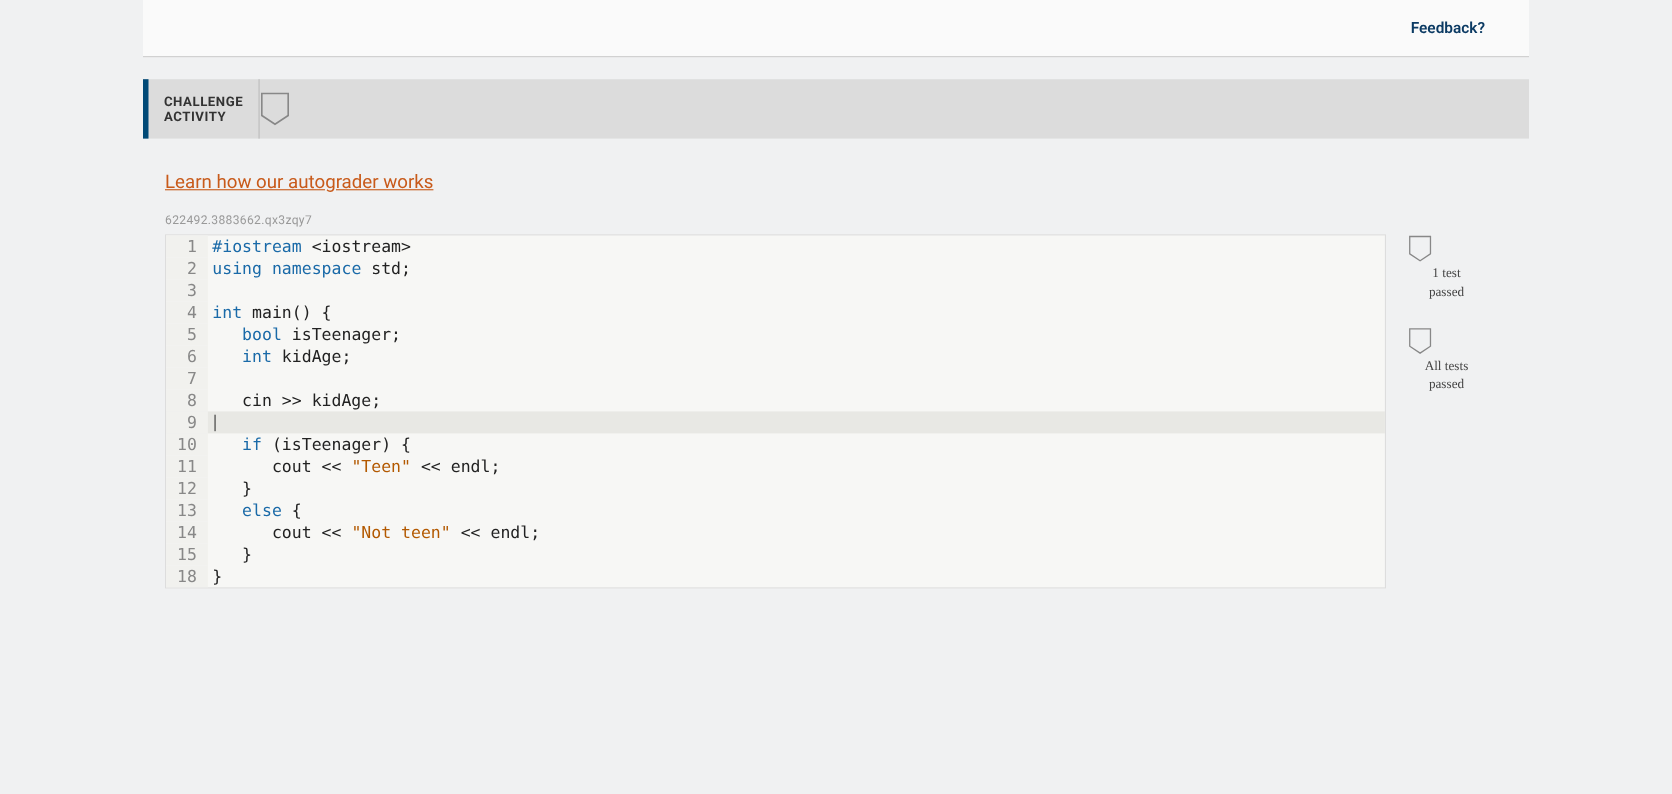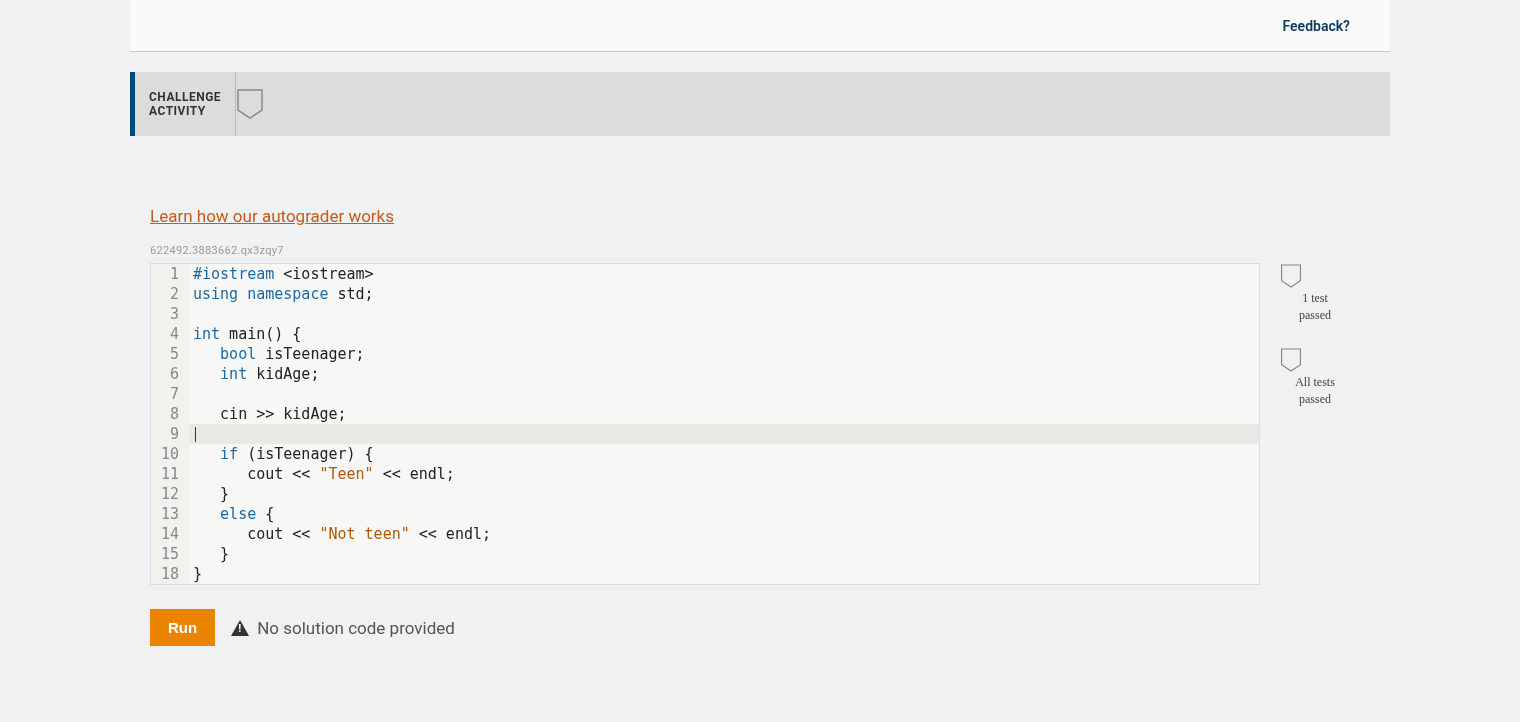--- a/index.html
+++ b/index.html
@@ -28,21 +28,21 @@
     cursor: pointer;
   }
   .content {
     margin: 20px 130px 0 130px;
   }
   .activity-header {
     display: flex;
     align-items: stretch;
     background: #dcdcdc;
     border-left: 5px solid #004976;
-    height: 64px;
+    height: 54px;
   }
   .activity-header .label-block {
     padding: 8px 14px;
     border-right: 1px solid #bbb;
     display: flex;
     flex-direction: column;
     justify-content: center;
     font-size: 12px;
     font-weight: 700;
     color: #333;
@@ -70,21 +70,20 @@
     color: #444;
     margin-bottom: 34px;
   }
   .learn-link {
     color: #c85a1a;
     text-decoration: underline;
     font-size: 17px;
     cursor: pointer;
     display: inline-block;
     margin-bottom: 18px;
-    margin-top: 40px;
   }
   .hash-text {
     font-size: 11px;
     color: #999;
     margin-bottom: 6px;
     letter-spacing: 0.3px;
   }
   .editor-row {
     display: flex;
     align-items: flex-start;
@@ -284,21 +283,14 @@
           <svg class="shield-svg" width="22" height="26" viewBox="0 0 28 32">
             <path d="M2 2 H26 V22 L14 30 L2 22 Z" fill="none" stroke="#888" stroke-width="1.5"></path>
           </svg>
           <span>All tests</span>
           <span>passed</span>
         </div>
       </div>
     </div>
   </div>
 
-  <div class="run-row">
-    <button class="run-btn">Run</button>
-    <div class="warn-row">
-      <span class="warn-icon"></span>
-      <span>No solution code provided</span>
-    </div>
-  </div>
 
 </div>
 
 </body></html>

